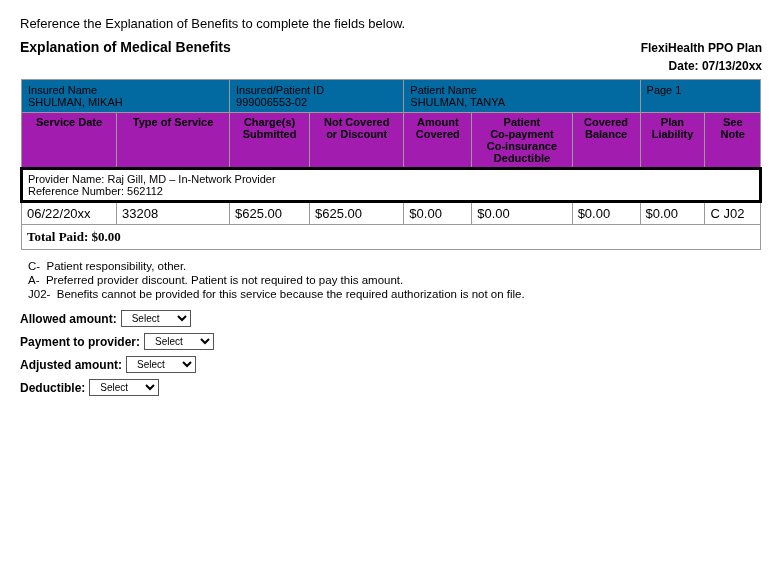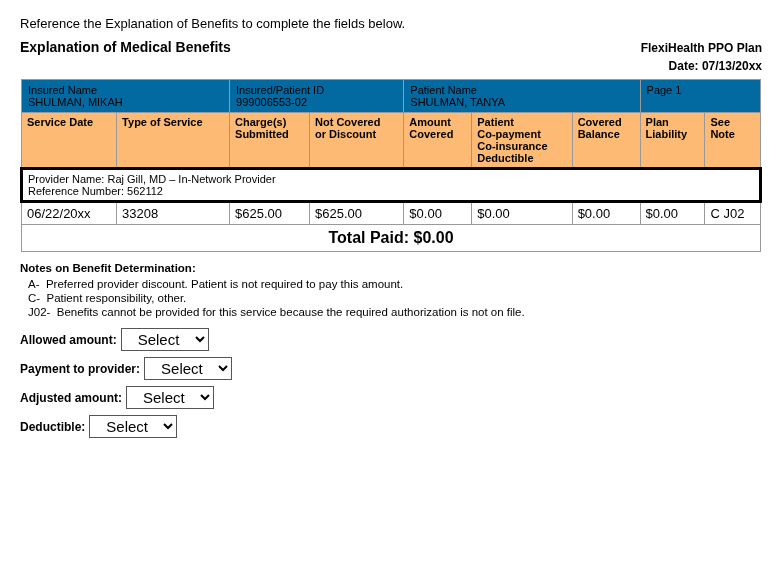--- a/index.html
+++ b/index.html
@@ -44,42 +44,43 @@
       vertical-align: top;
     }
     .insured-header {
       background: #0369a1;
     }
     .insured-header td {
       border: 1px solid #999;
       padding: 4px 6px;
     }
     .col-header {
-      background: #fdba74;
-      font-weight: bold;
-      text-align: left;
+      background: #a21caf;
+      font-weight: bold;
+      text-align: center;
       font-size: 11px;
     }
     .provider-row td {
       font-size: 11px;
       padding: 3px 5px;
       border: 3px solid #000000;
     }
     .data-row td {
       font-size: 13px;
       padding: 3px 5px;
       border: 1px solid #999;
       margin-top: 11px;
     }
     .total-row td {
       border: none;
       padding: 4px 5px;
-      text-align: center;
-      font-weight: bold;
-      font-size: 16px;
+      text-align: left;
+      font-weight: bold;
+      font-size: 13px;
+      font-family: Liberation Serif, serif;
     }
     .notes-section {
       margin-top: 10px;
       font-size: 11.5px;
     }
     .notes-title {
       font-weight: bold;
       margin-bottom: 4px;
     }
     .notes-list {
@@ -96,22 +97,22 @@
     .field-row {
       margin-bottom: 6px;
       display: flex;
       align-items: center;
     }
     .field-label {
       font-weight: bold;
       margin-right: 4px;
     }
     select {
-      font-size: 15px;
-      padding: 1px 12px;
+      font-size: 10px;
+      padding: 1px 6px;
       border: 1px solid #555;
       background: #fff;
       cursor: pointer;
       min-width: 70px;
     }
   </style>
 </head>
 <body>
 
 <p class="intro-text">Reference the Explanation of Benefits to complete the fields below.</p>
@@ -202,29 +203,28 @@
   <tr class="total-row">
     <td colspan="9">
       <span>Total Paid:</span>
       <span>$0.00</span>
     </td>
   </tr>
 </tbody>
   </table>
 
 <div class="notes-section">
-  <div class="notes-title">Notes on Benefit Determination:</div>
   <ul class="notes-list">
+    <li>
+      <span>C-</span>
+      &nbsp;<span>Patient responsibility, other.</span>
+    </li>
     <li>
       <span>A-</span>
       &nbsp;<span>Preferred provider discount. Patient is not required to pay this amount.</span>
-    </li>
-    <li>
-      <span>C-</span>
-      &nbsp;<span>Patient responsibility, other.</span>
     </li>
     <li>
       <span>J02-</span>
       &nbsp;<span>Benefits cannot be provided for this service because the required authorization is not on file.</span>
     </li>
   </ul>
 </div>
 
 <div class="fields-section">
   <div class="field-row">

